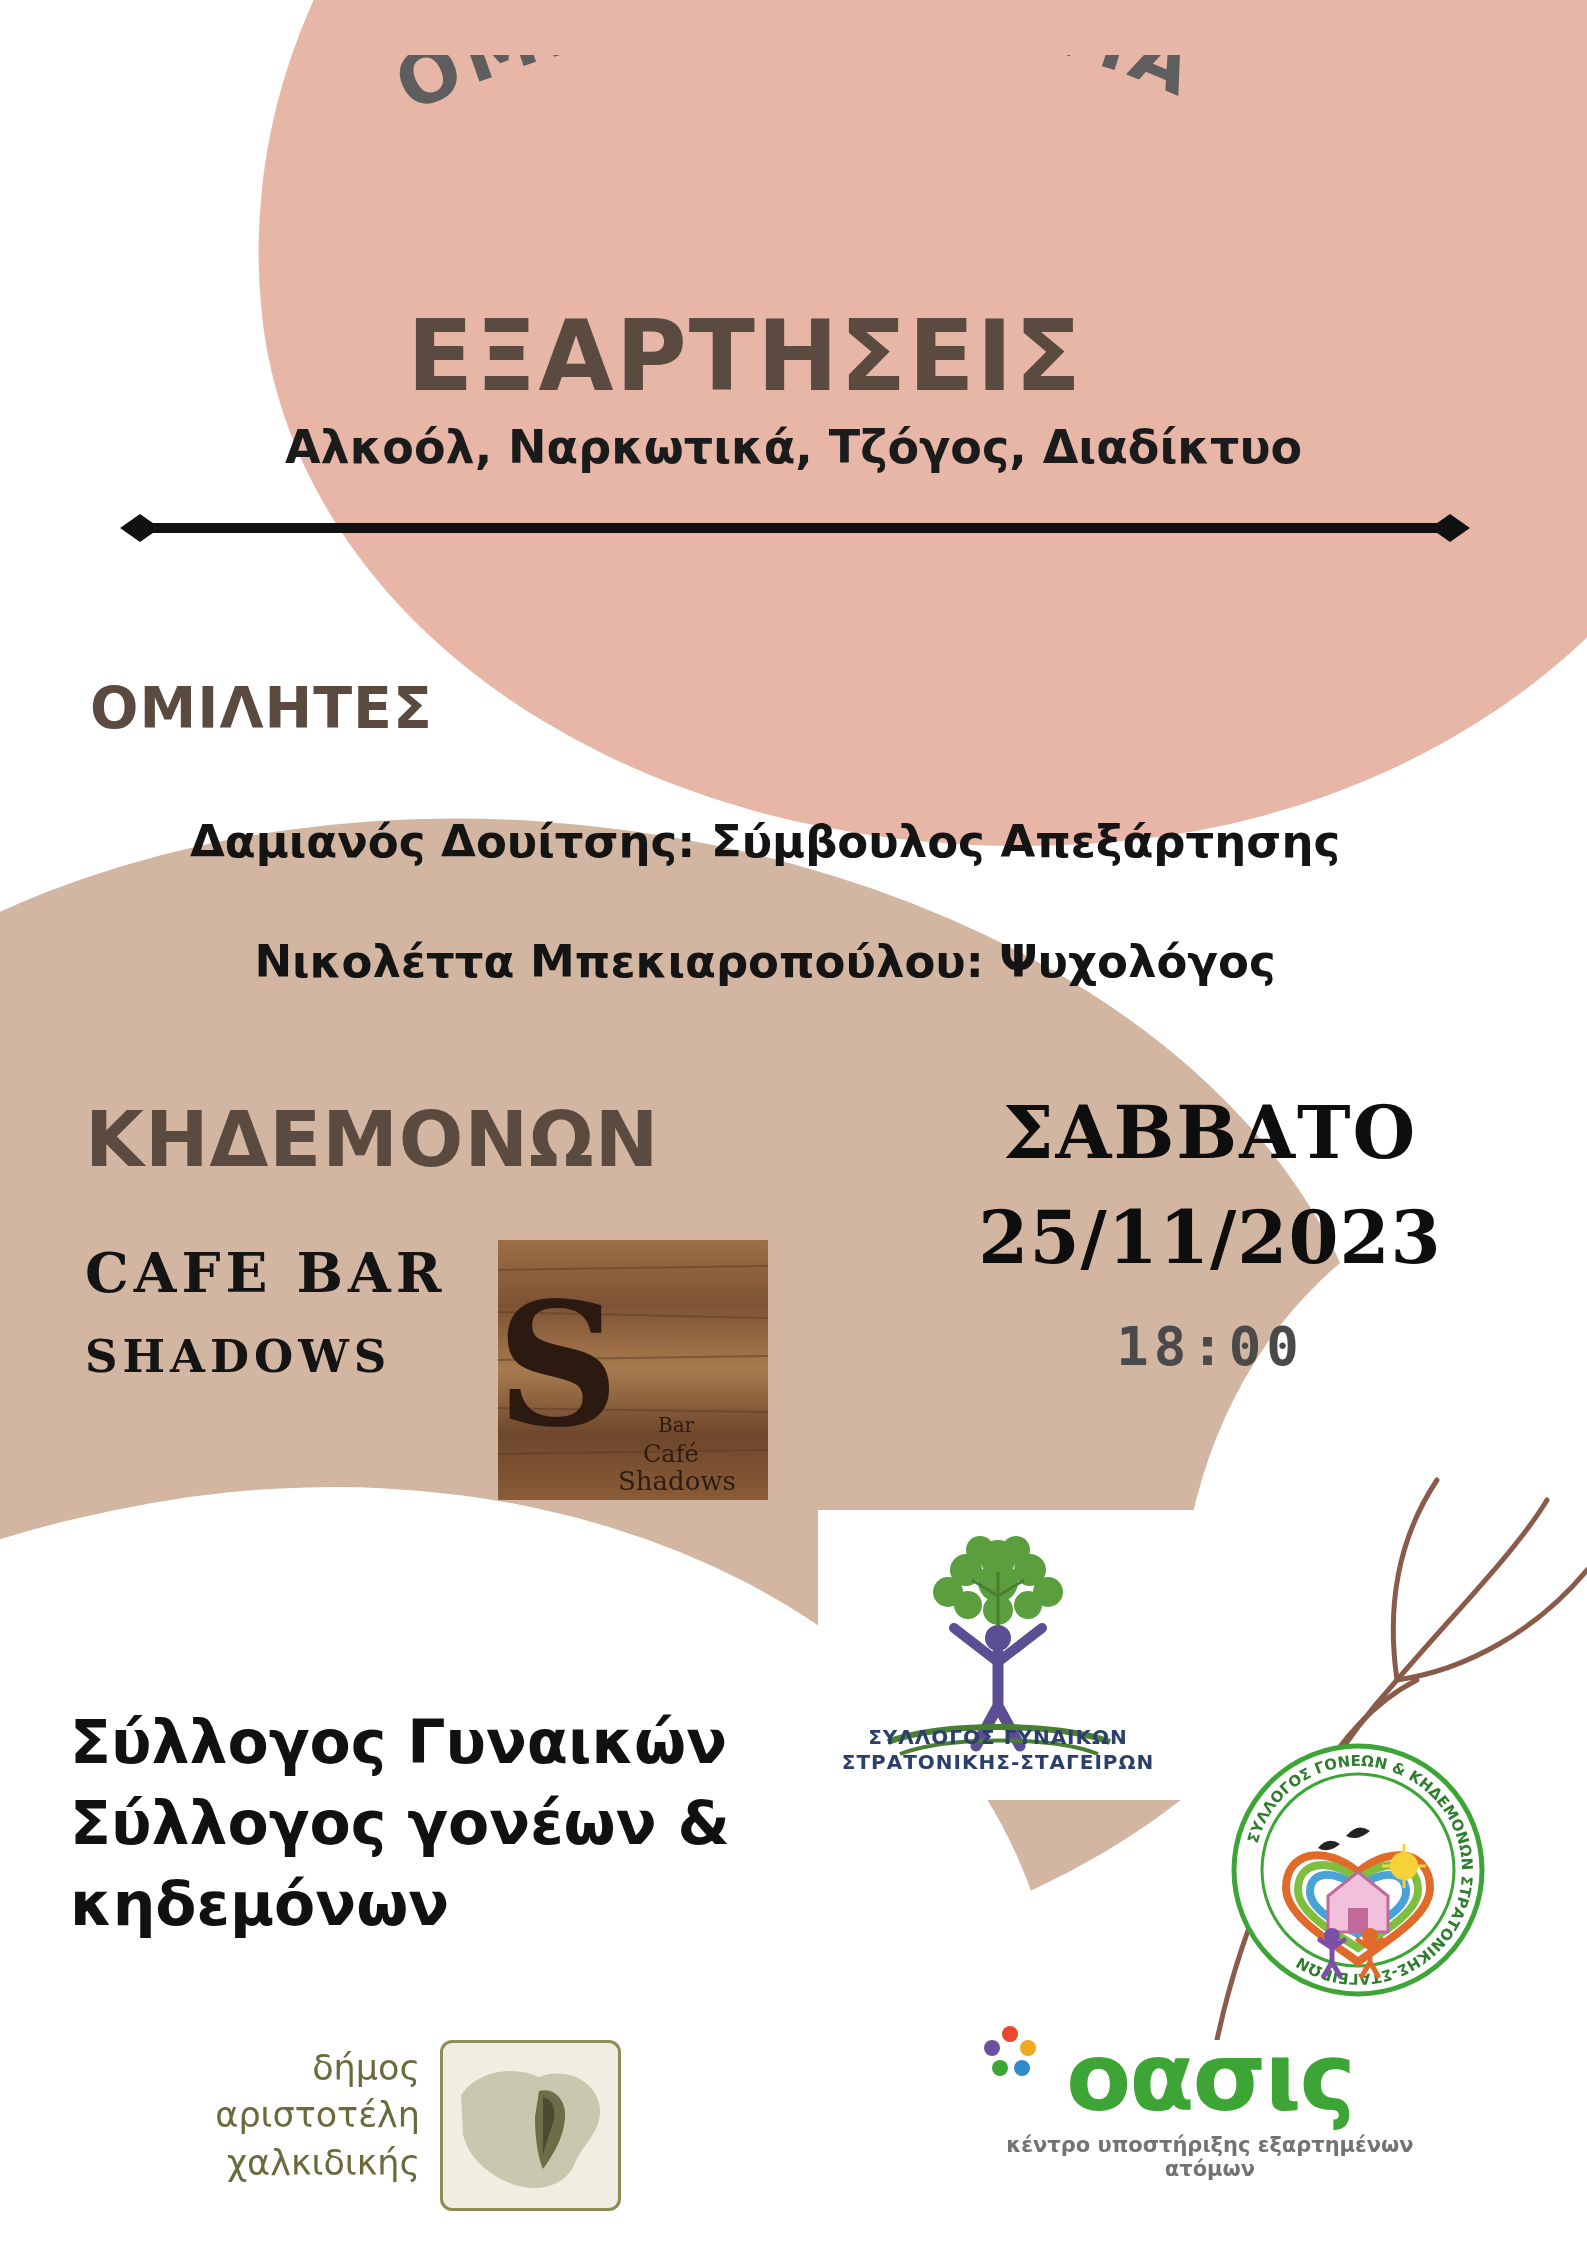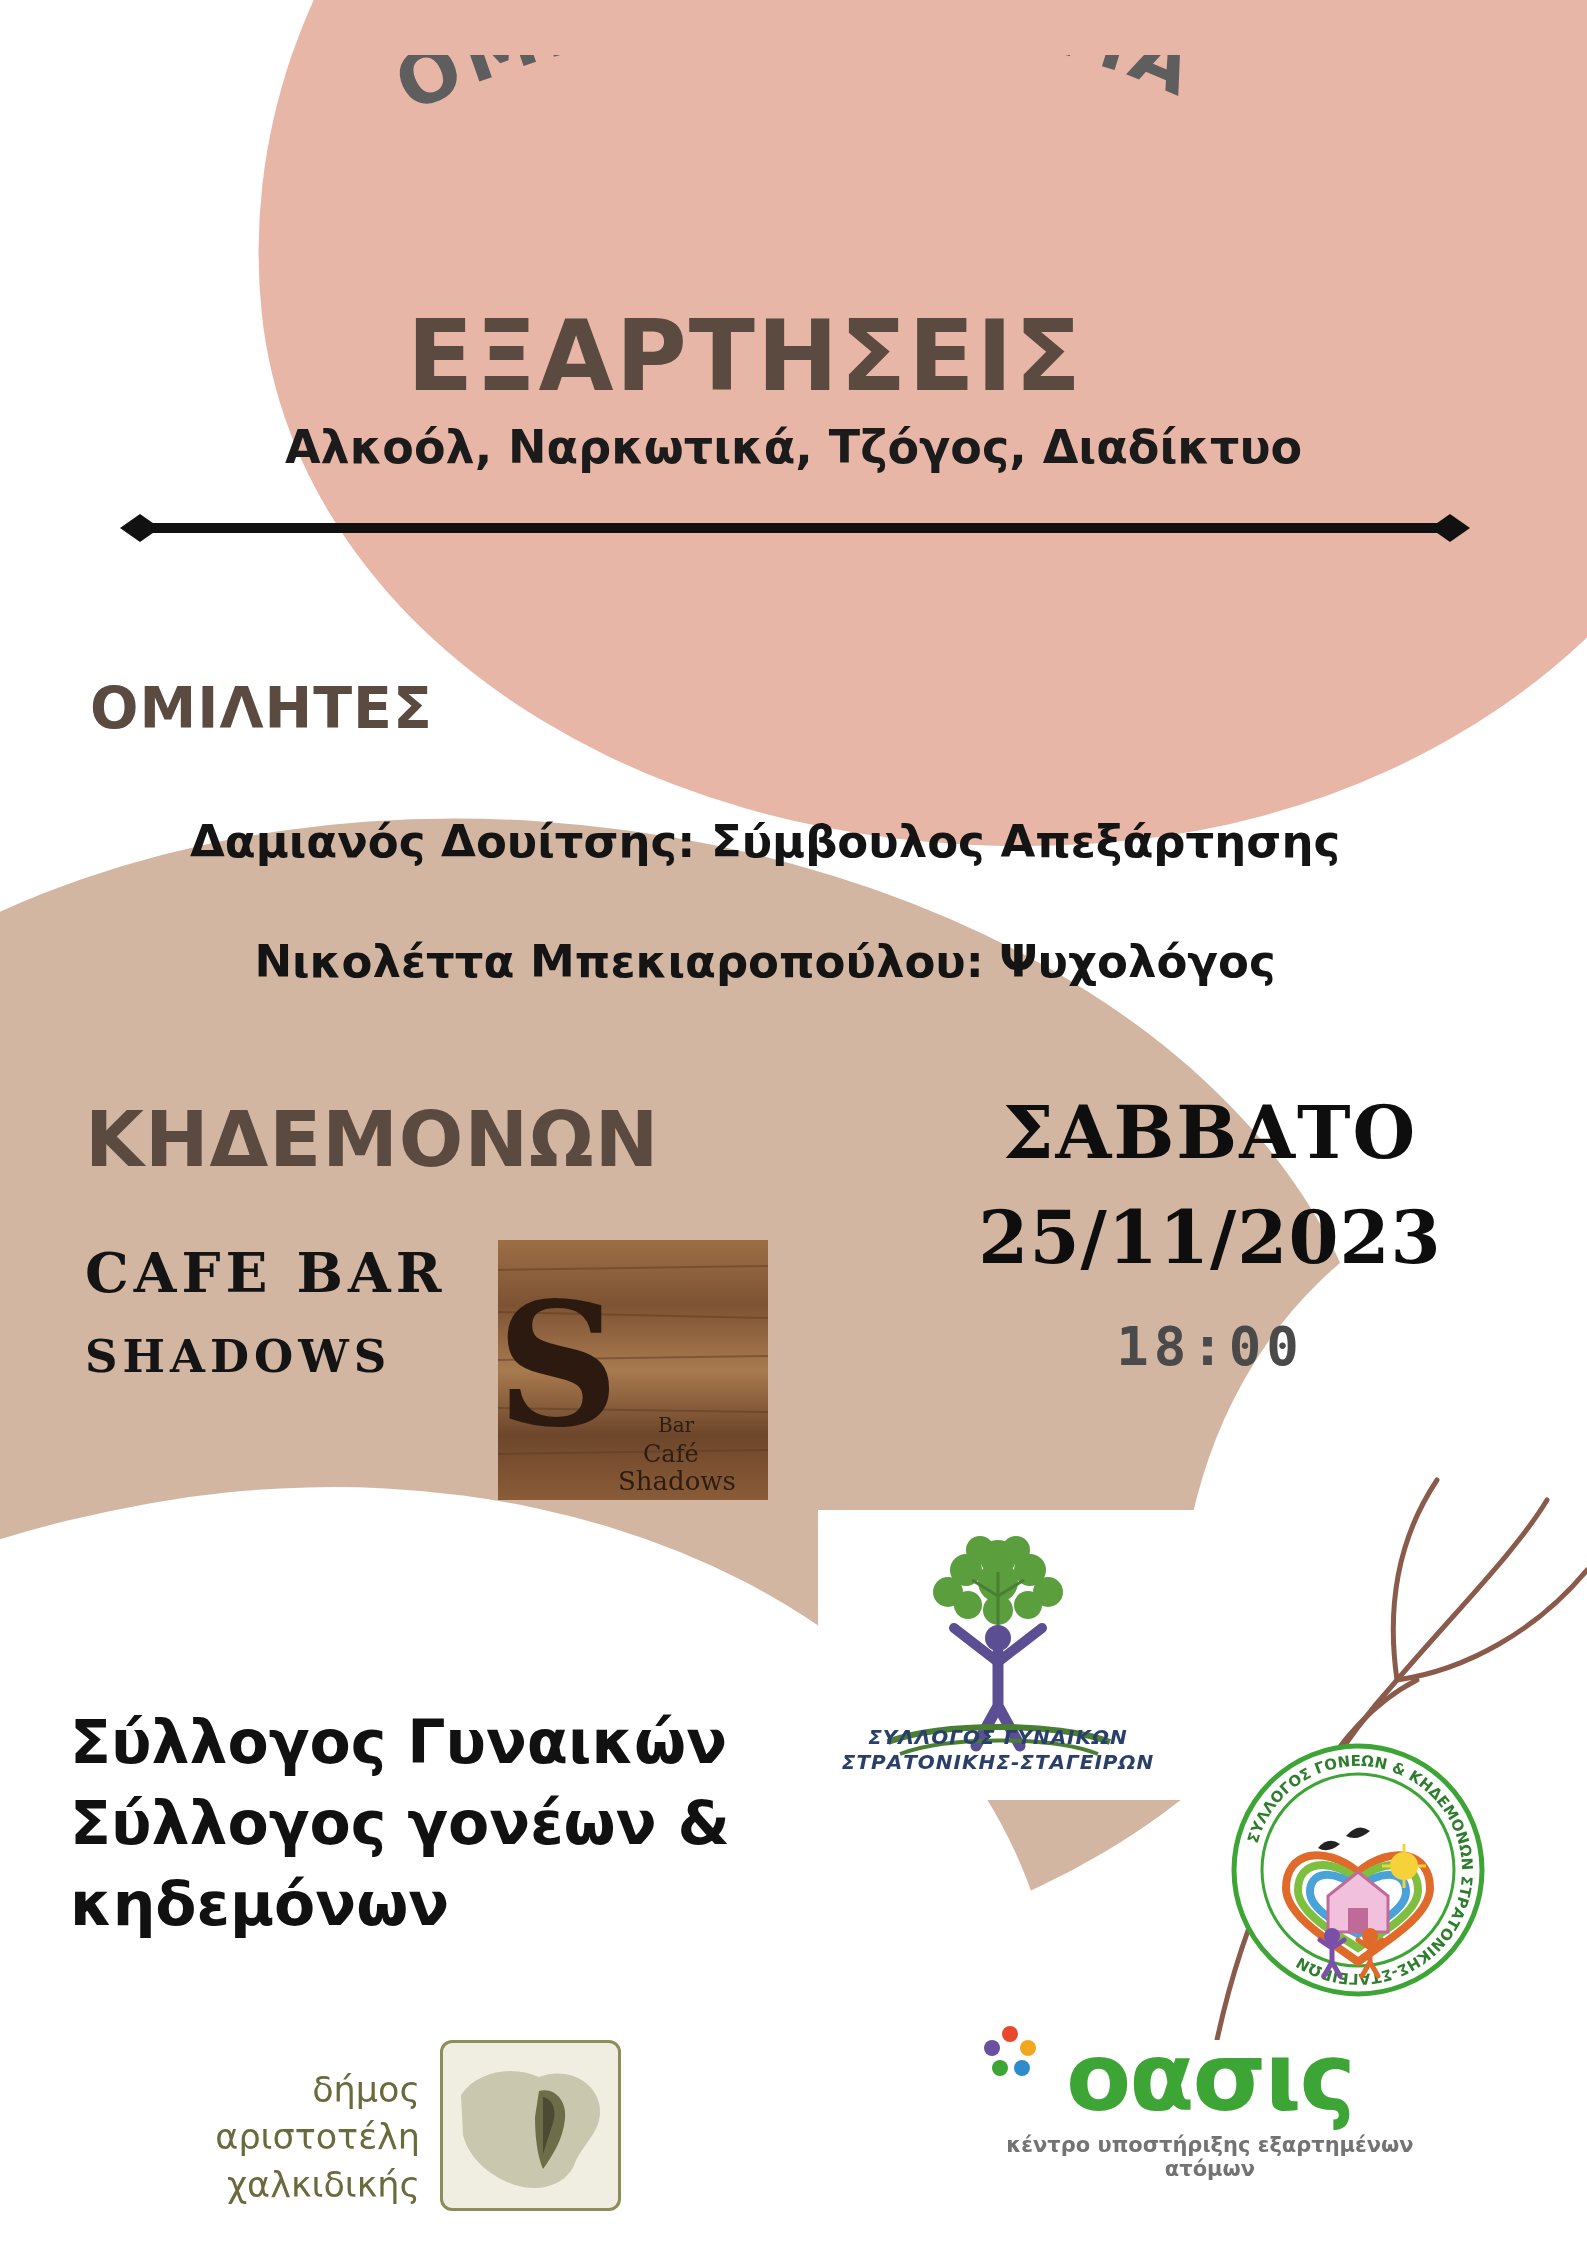--- a/index.html
+++ b/index.html
@@ -255,40 +255,38 @@
     position: absolute;
     left: 818px;
     top: 1725px;
     width: 360px;
     text-align: center;
     font-size: 20px;
     font-weight: bold;
     color: #2b3f6b;
     letter-spacing: 1px;
     line-height: 1.25;
-    font-style: italic;
   }
 
   .parents-logo {
     position: absolute;
     left: 1228px;
     top: 1740px;
     width: 260px;
     height: 260px;
   }
   .muni-text {
     position: absolute;
     left: 120px;
     top: 2045px;
     width: 300px;
     text-align: right;
     font-size: 35px;
     color: #6a6a3c;
     line-height: 1.35;
-    margin-top: 22px;
   }
   .muni-box {
     position: absolute;
     left: 440px;
     top: 2040px;
     width: 175px;
     height: 165px;
     background: #efeee0;
     border: 3px solid #8d8d5a;
     border-radius: 12px;

